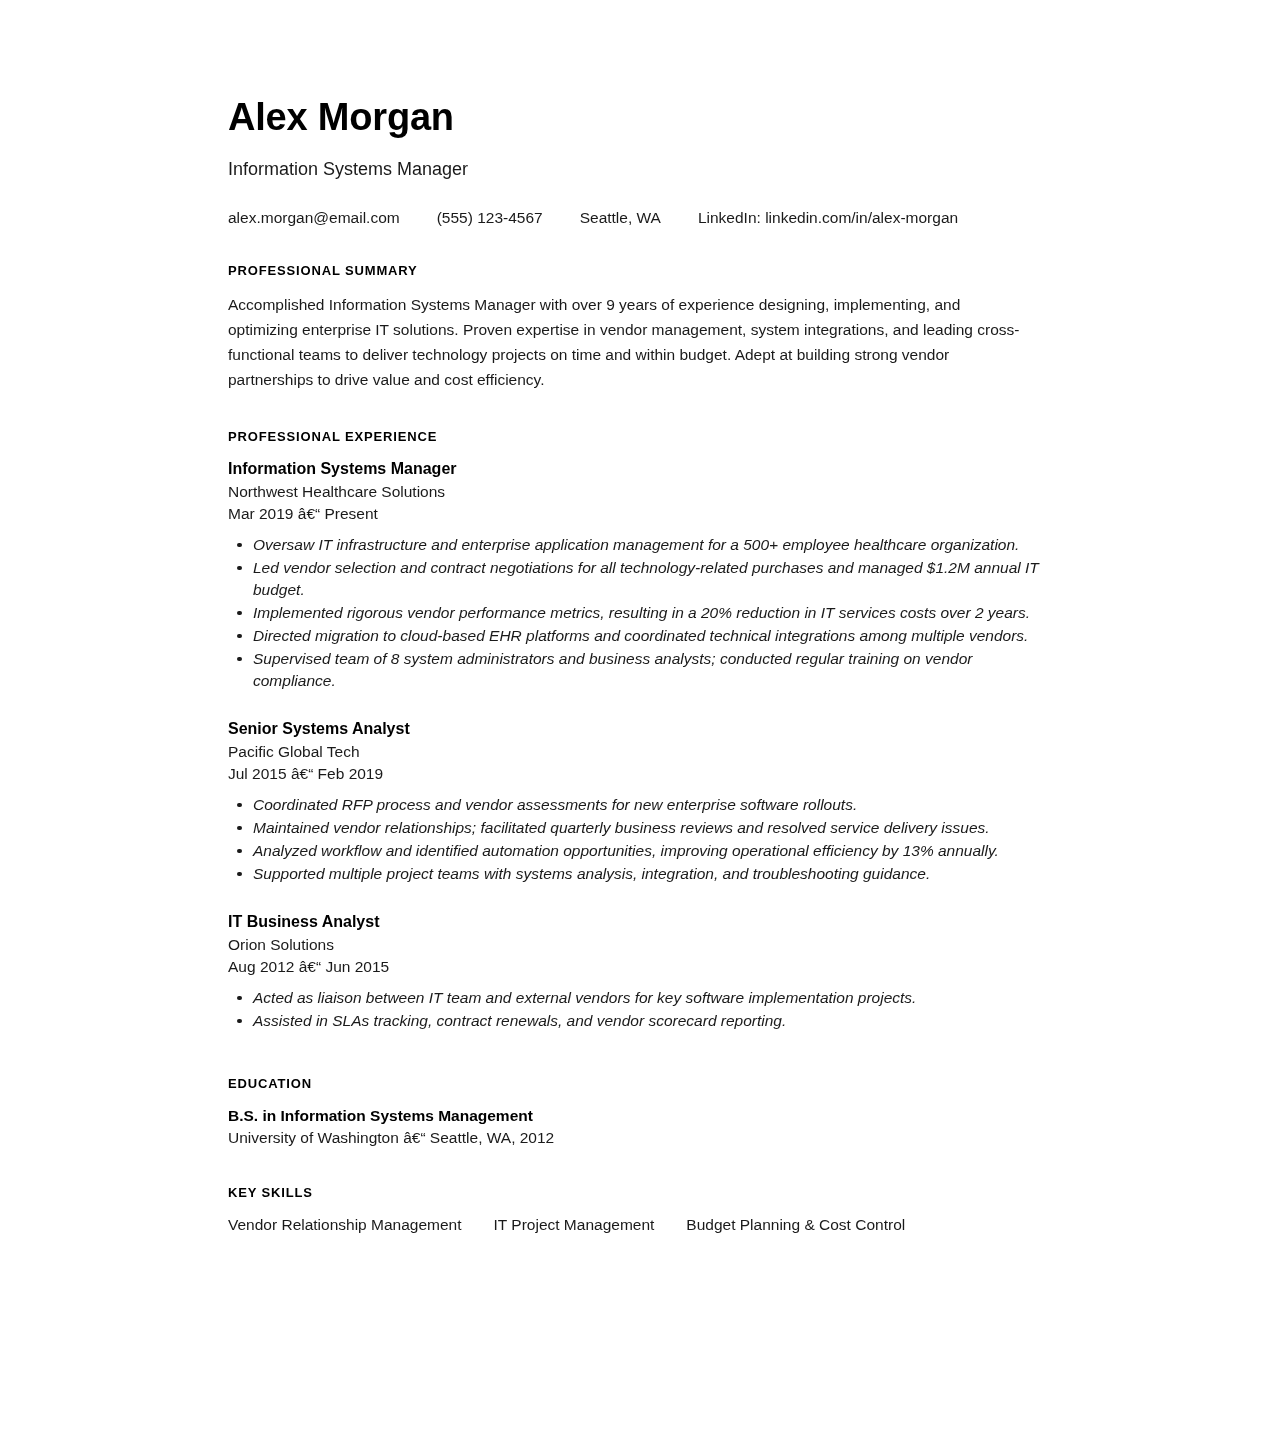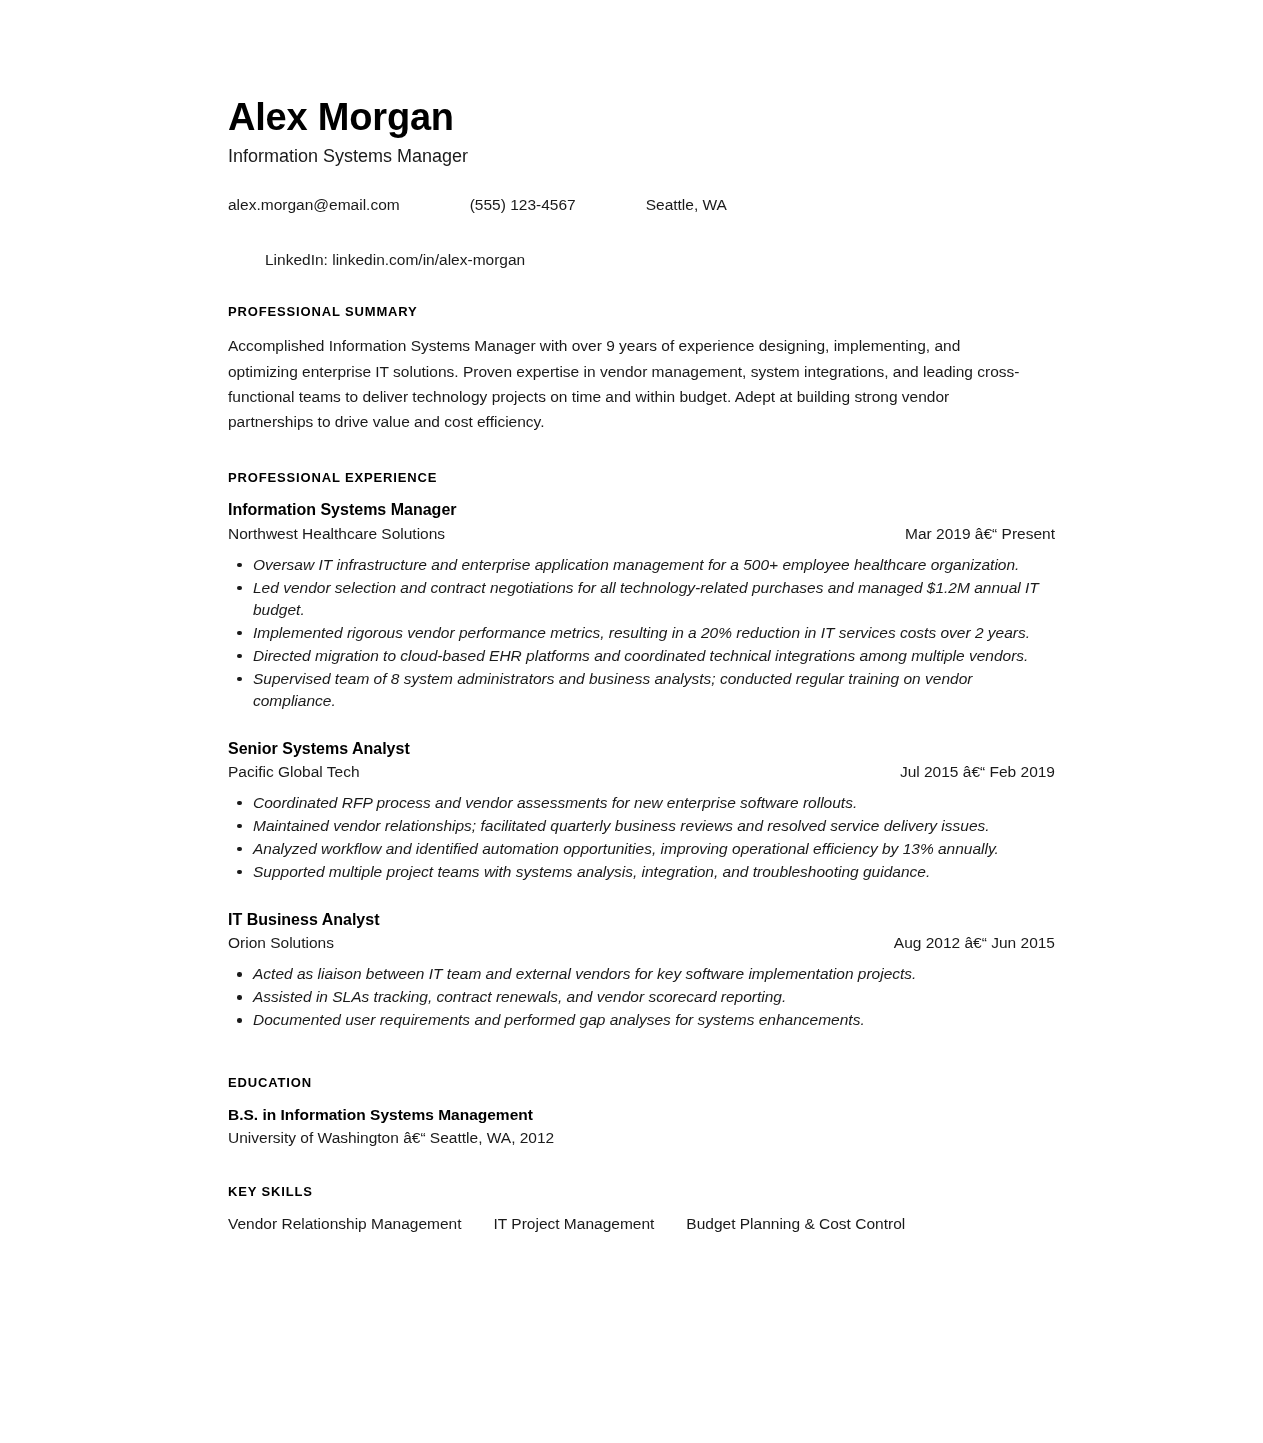--- a/index.html
+++ b/index.html
@@ -34,39 +34,38 @@
     padding: 96px 208px 0 228px;
     box-sizing: border-box;
   }
 
   
   .cand-name {
     font-size: 38px;
     font-weight: bold;
     letter-spacing: -0.2px;
     line-height: 1.12;
-    margin: 0 0 6px 0;
+    margin: 0 0 19px 0;
     color: #000000;
   }
   .cand-title {
     font-size: 18px;
     font-weight: normal;
     line-height: 1.3;
     margin: 0 0 26px 0;
     color: #1a1a1a;
   }
   .contact-row {
     display: flex;
     flex-wrap: wrap;
     align-items: center;
     font-size: 15.5px;
     line-height: 1.4;
     margin: 0 0 34px 0;
     color: #1a1a1a;
-    gap: 33px;
   }
   .contact-item { white-space: nowrap; }
   .contact-item + .contact-item { margin-left: 37px; }
 
   
   .section { margin: 0 0 8px 0; }
   .section-heading {
     font-size: 13px;
     font-weight: bold;
     letter-spacing: 0.85px;
@@ -96,20 +95,21 @@
     color: #000000;
   }
   .job-meta {
     display: flex;
     justify-content: space-between;
     align-items: baseline;
     font-size: 15.5px;
     line-height: 1.4;
     margin: 0 0 9px 0;
     color: #1a1a1a;
+    flex-direction: column;
   }
   .job-company { white-space: nowrap; }
   .job-dates { white-space: nowrap; text-align: right; }
 
   ul.bullets {
     list-style: none;
     margin: 0;
     padding: 0;
     font-style: italic;
   }
@@ -232,21 +232,20 @@
 
         <div class="job">
           <div class="job-title">IT Business Analyst</div>
           <div class="job-meta">
             <span class="job-company">Orion Solutions</span>
             <span class="job-dates">Aug 2012 â€“ Jun 2015</span>
           </div>
           <ul class="bullets">
             <li>Acted as liaison between IT team and external vendors for key software implementation projects.</li>
             <li>Assisted in SLAs tracking, contract renewals, and vendor scorecard reporting.</li>
-            <li>Documented user requirements and performed gap analyses for systems enhancements.</li>
           </ul>
         </div>
       </section>
 
       <section class="section section-gap-xl">
         <h2 class="section-heading">EDUCATION</h2>
         <div class="edu-degree">B.S. in Information Systems Management</div>
         <div class="edu-school">University of Washington â€“ Seattle, WA, 2012</div>
       </section>
 

